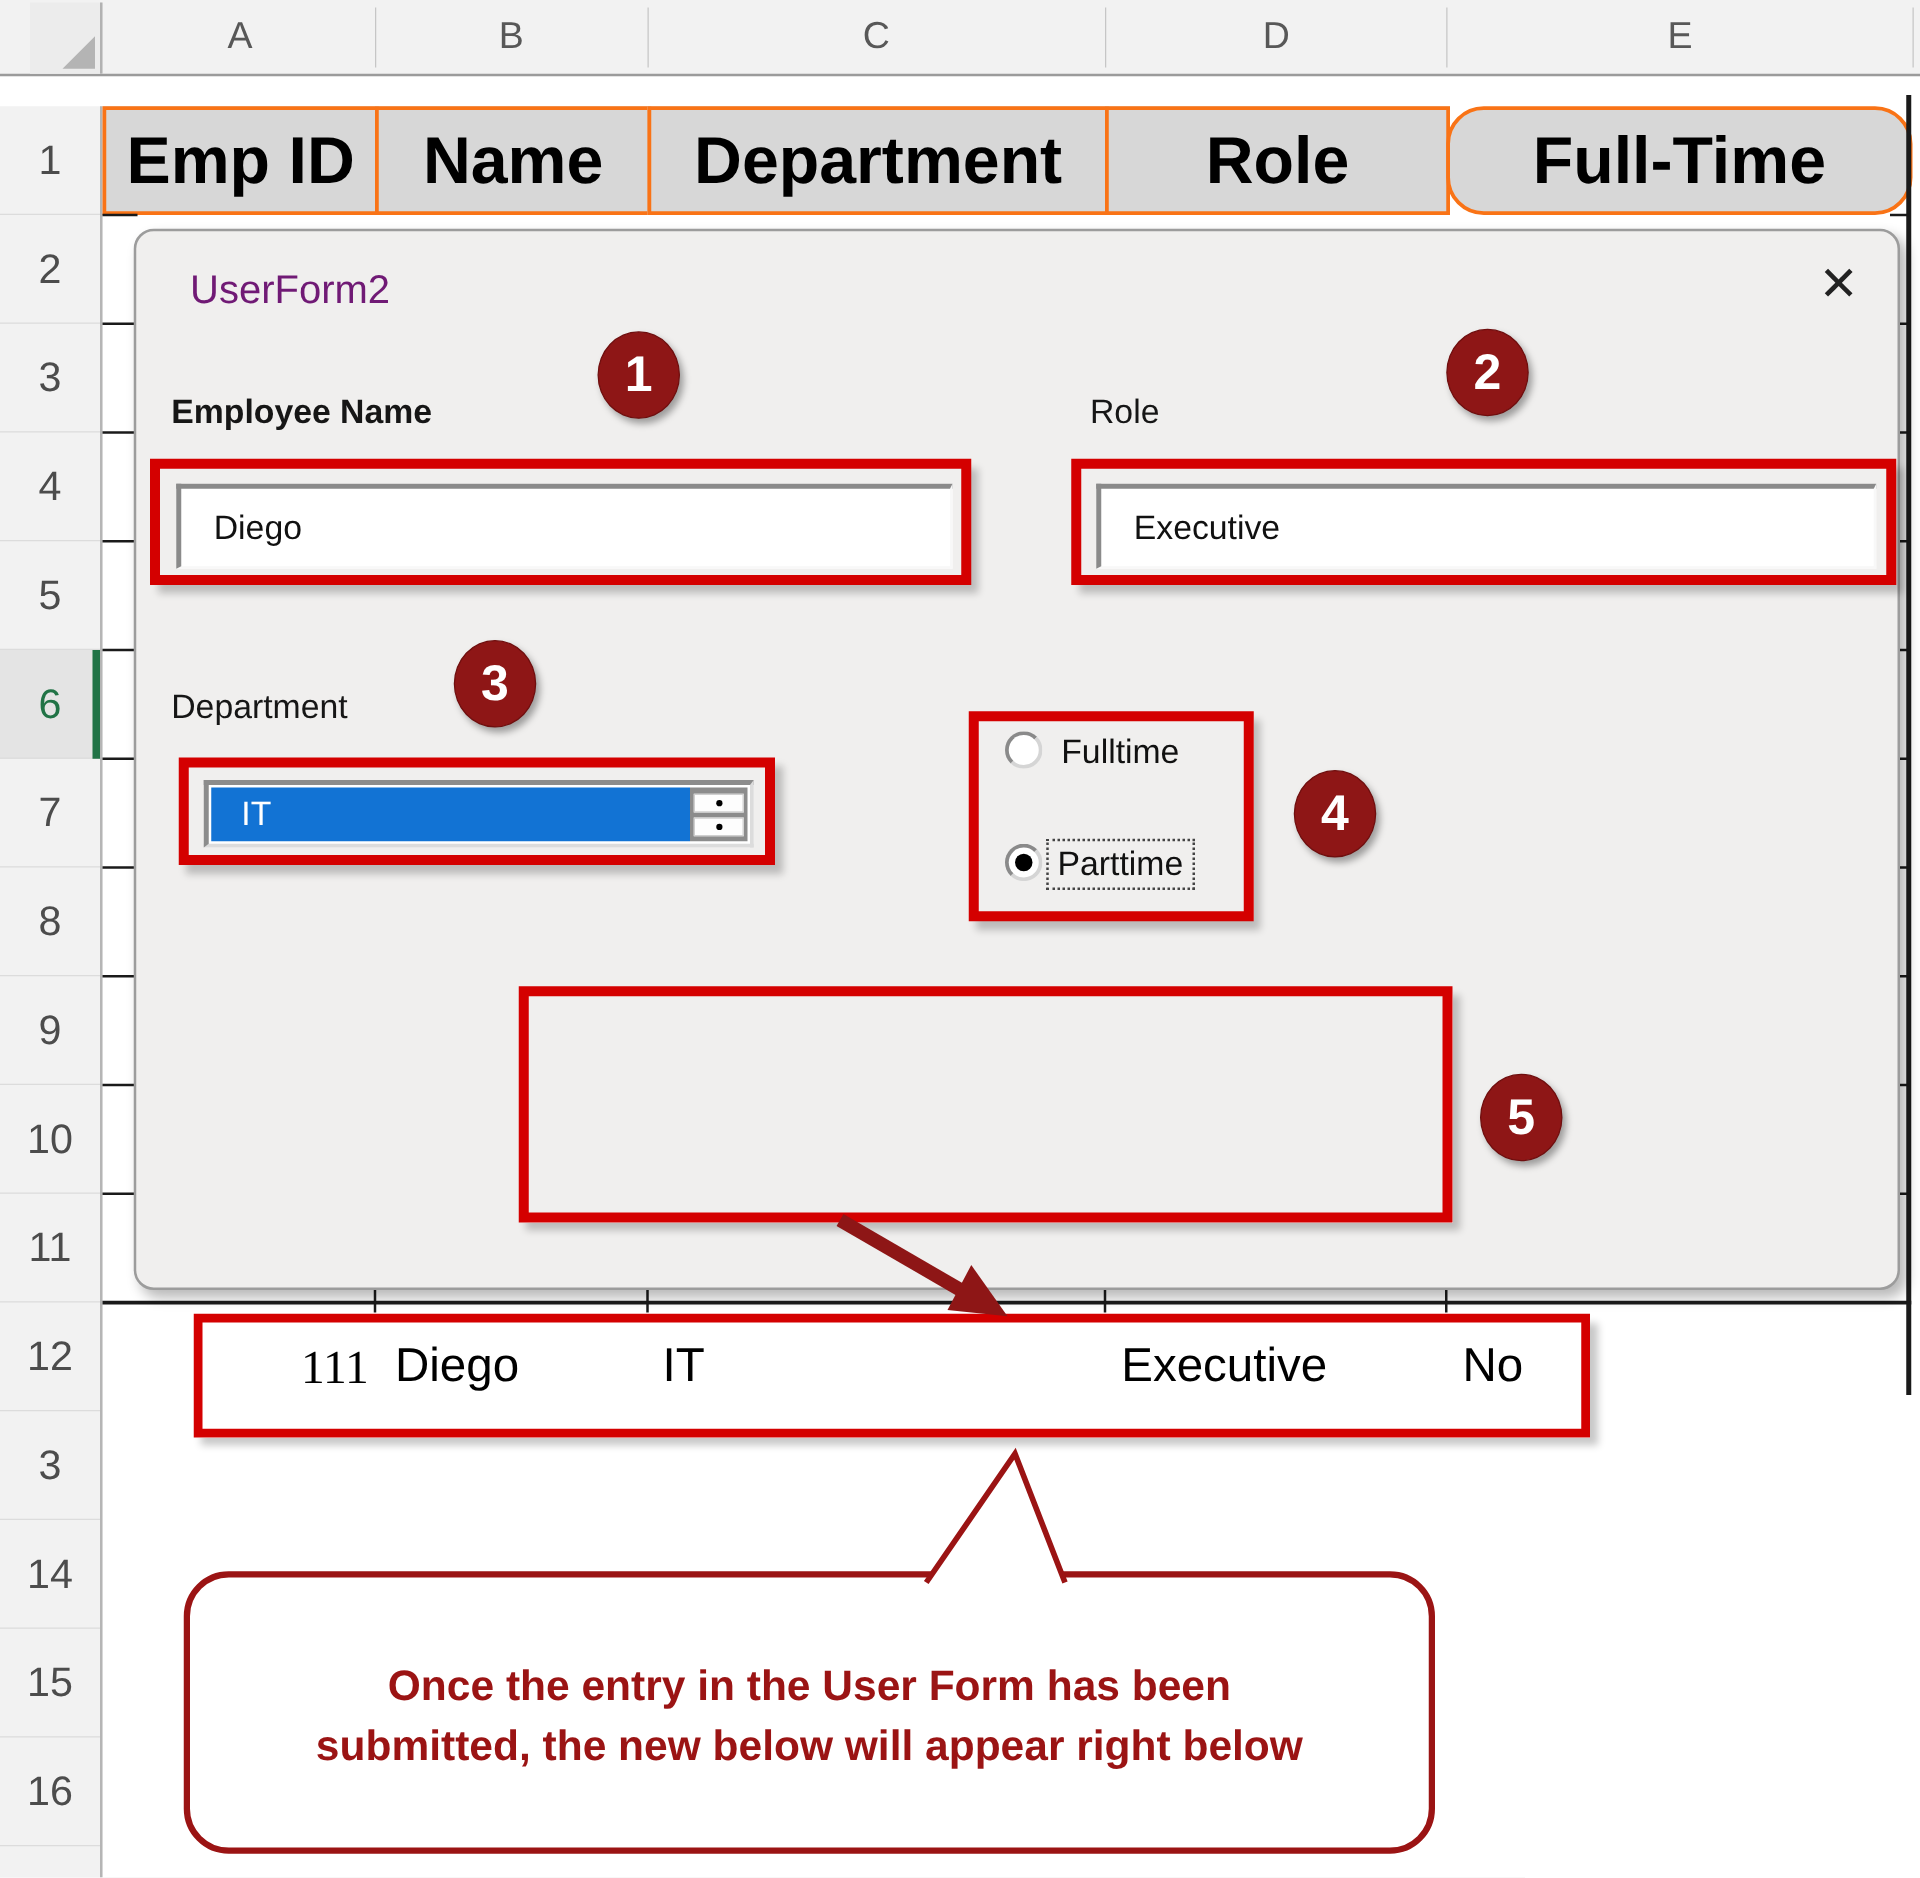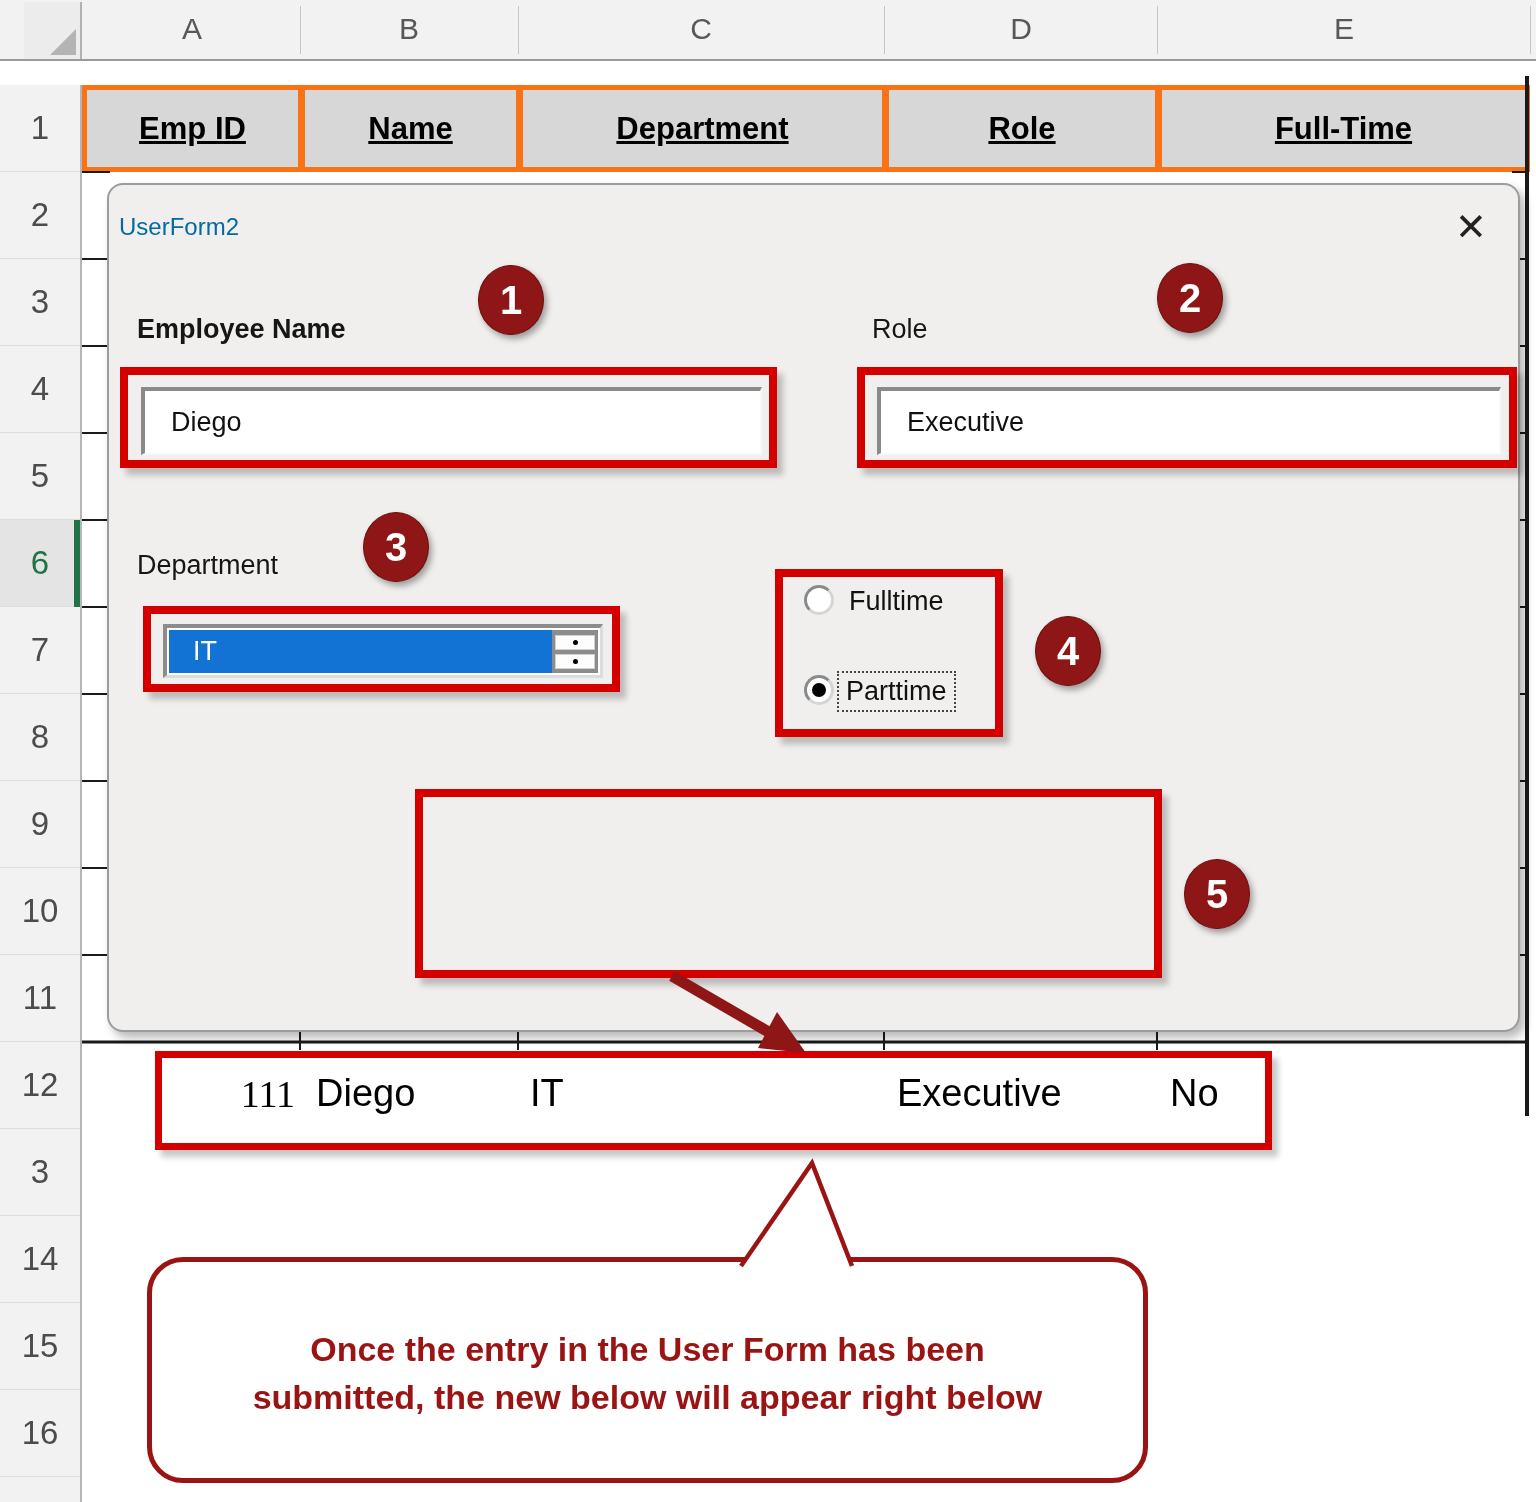--- a/index.html
+++ b/index.html
@@ -22,34 +22,34 @@
   .col-sep { position:absolute; top:6px; width:1px; height:48px; background:#c6c6c6; }
 
   .row-strip { left:0; top:85px; width:82px; height:1417px; background:#f2f2f2;
                border-right:2px solid #b5b5b5; }
   .rownum { position:absolute; left:0; width:80px; height:87px; display:flex;
             align-items:center; justify-content:center; font-size:33px; color:#4c4c4c;
             border-bottom:1px solid #dcdcdc; }
   .rownum.sel { background:#e4e4e4; color:#217346; }
   .selbar { position:absolute; right:0; top:0; width:6px; height:87px; background:#217346; }
 
-  .hcell { top:85px; height:87px; background:#d7d7d7; border:5px solid #f97316;
+  .hcell { top:85px; height:87px; background:#d7d7d7; border:3px solid #f97316;
            display:flex; align-items:center; justify-content:center;
-           font-weight:bold; font-size:31px; color:#000;text-decoration:underline; }
+           font-weight:bold; font-size:53px; color:#000; }
 
   svg.layer { left:0; top:0; width:1536px; height:1502px; pointer-events:none; }
   #grid-layer { z-index:1; }
   #overlay-layer { z-index:50; }
 
   
   .uform { left:107px; top:183px; width:1413px; height:849px; background:#f0efee;
            border:2px solid #9c9c9c; border-radius:16px; z-index:2;
            box-shadow:5px 6px 10px rgba(0,0,0,.28); }
   .uform .abs { position:absolute; }
-  .form-title { left:10px; top:28px; font-size:24px; color:#0369a1; }
+  .form-title { left:43px; top:28px; font-size:32px; color:#701a75; }
   .close-btn { left:1336px; top:16px; width:52px; height:52px; display:flex;
                align-items:center; justify-content:center; font-size:38px; color:#222;
                font-weight:300; }
   .flabel { font-size:27px; color:#161616; }
   .tbox { background:#fff; border-top:4px solid #8a8a8a; border-left:4px solid #8a8a8a;
           border-bottom:2px solid #f8f8f8; border-right:2px solid #f8f8f8;
           font-size:27px; color:#111; padding-left:26px;
           font-family:"Liberation Sans", sans-serif; outline:none; }
   .combo { border-top:4px solid #8c8c8c; border-left:4px solid #8c8c8c;
            border-bottom:3px solid #dcdcdc; border-right:3px solid #dcdcdc;
@@ -157,21 +157,21 @@
   <div class="rownum" style="top:1044px;">3</div>
   <div class="rownum" style="top:1131px;">14</div>
   <div class="rownum" style="top:1218px;">15</div>
   <div class="rownum" style="top:1305px;">16</div>
 </div>
 
 <div class="abs hcell" style="left:82px; width:221px;">Emp ID</div>
 <div class="abs hcell" style="left:300px; width:221px;">Name</div>
 <div class="abs hcell" style="left:518px; width:369px;">Department</div>
 <div class="abs hcell" style="left:884px; width:276px;">Role</div>
-<div class="abs hcell" style="left:1157px; width:373px;">Full-Time</div>
+<div class="abs hcell" style="left:1157px; width:373px;border-radius:30px;">Full-Time</div>
 
 <div class="abs uform">
   <div class="abs form-title">UserForm2</div>
   <div class="abs close-btn">✕</div>
 
   <div class="abs flabel" style="left:28px; top:129px;font-weight:bold;">Employee Name</div>
   <input class="abs tbox" style="left: 32px; top: 202px; width: 621px; height: 68px;" value="Diego">
 
   <div class="abs flabel" style="left:763px; top:129px;">Role</div>
   <input class="abs tbox" style="left: 768px; top: 202px; width: 624px; height: 68px;" value="Executive">

